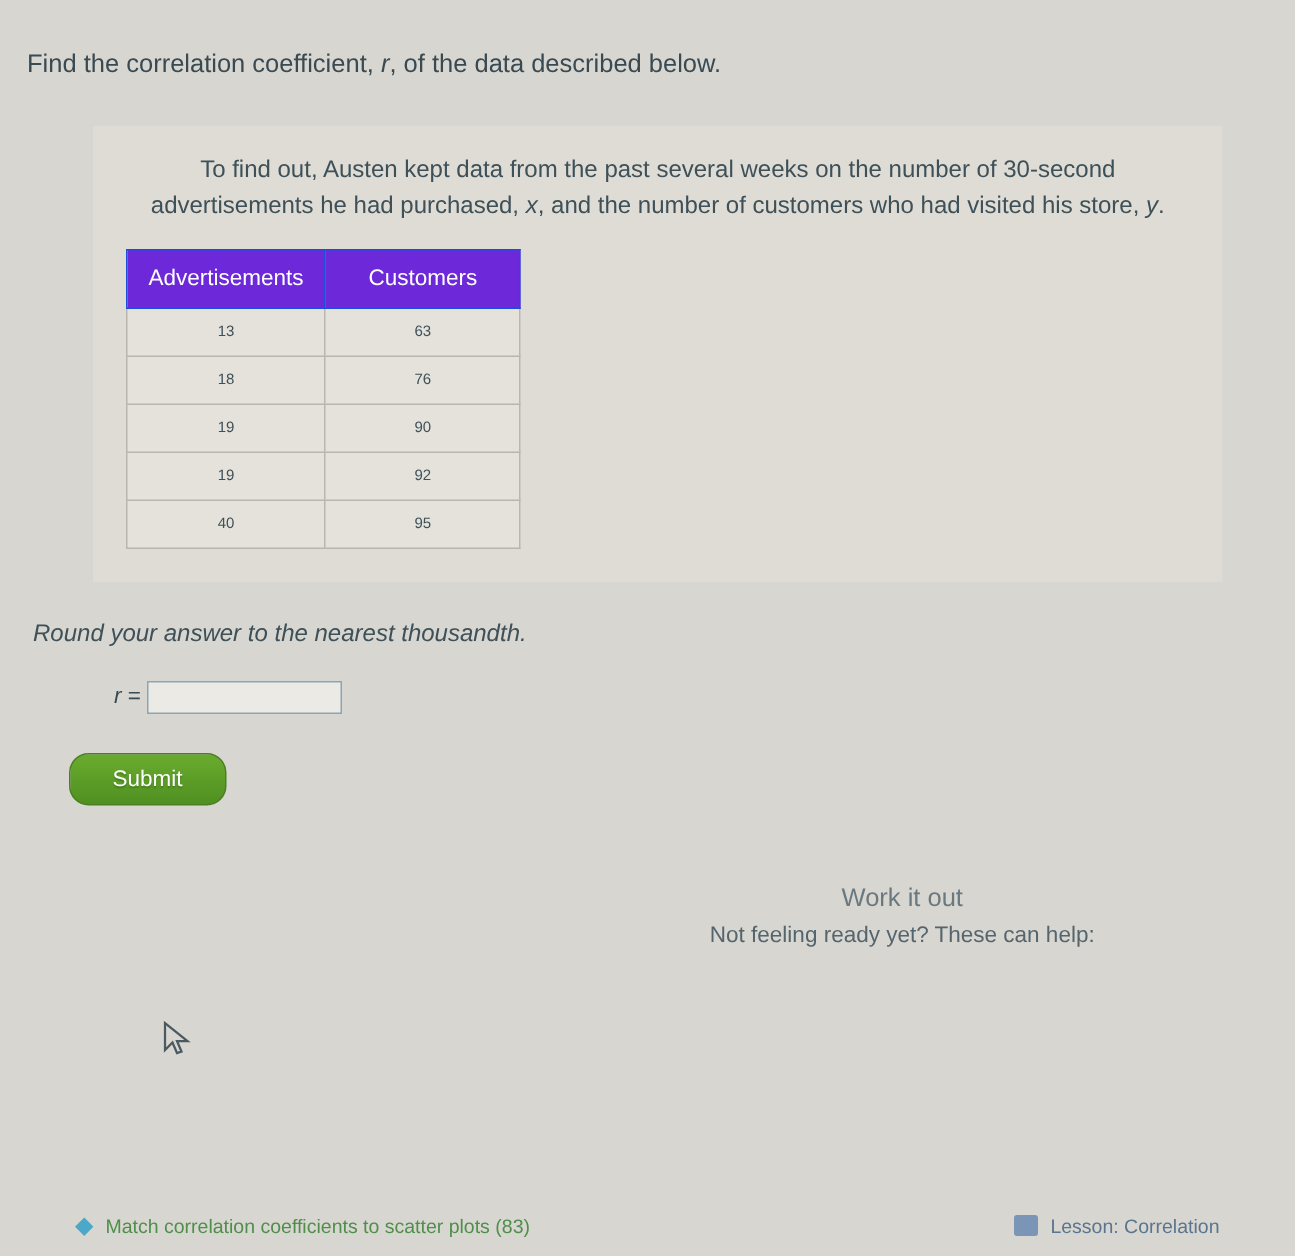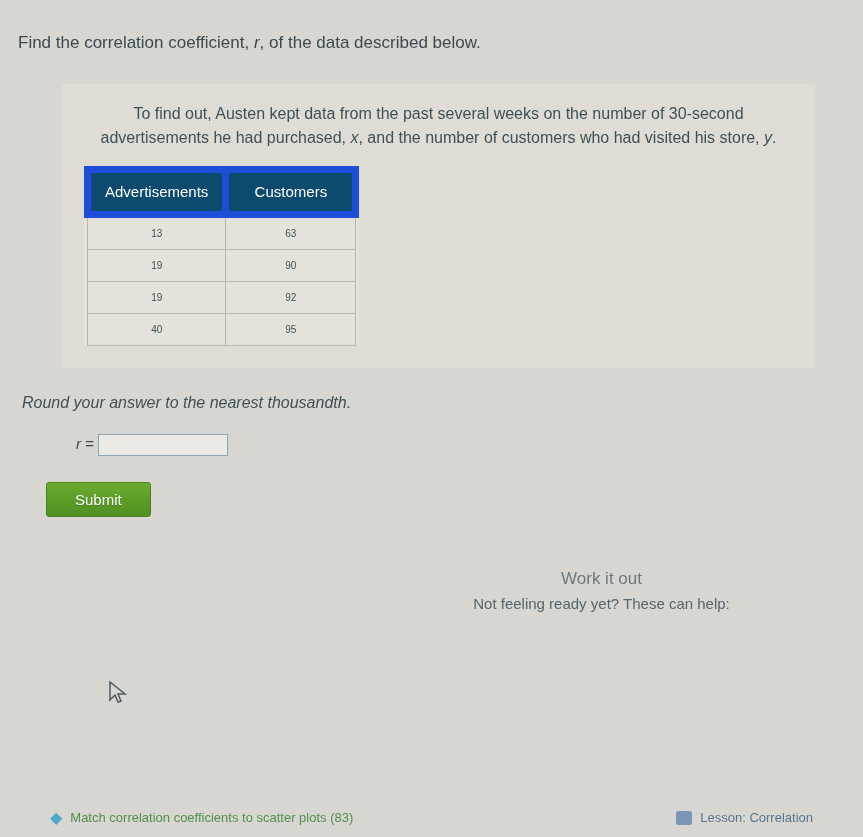--- a/index.html
+++ b/index.html
@@ -29,25 +29,25 @@
     color: #3e5058;
   }
   .problem-box p { margin-bottom: 16px; }
   .problem-box p:last-of-type { margin-bottom: 16px; text-align: center; }
   table.data {
     border-collapse: collapse;
     margin-top: 6px;
     background: #e4e2db;
   }
   table.data th {
-    background: #0c4a6e;
+    background: #6d28d9;
     color: #fff;
     font-weight: normal;
     padding: 8px 14px;
-    border: 7px solid #1d4ed8;
+    border: 1px solid #1d4ed8;
     font-size: 15px;
   }
   table.data td {
     border: 1px solid #b8b6ae;
     text-align: center;
     padding: 8px 14px;
     font-size: 10px;
     color: #3e5058;
     min-width: 130px;
   }
@@ -72,21 +72,21 @@
     font-size: 14px;
     vertical-align: middle;
   }
   .submit-btn {
     display: inline-block;
     background: linear-gradient(#6aab2e, #4f9022);
     color: #fff;
     border: 1px solid #4a7f22;
     padding: 8px 28px;
     font-size: 15px;
-    border-radius: 3px;
+    border-radius: 13px;
     margin-left: 28px;
     cursor: pointer;
     text-shadow: 0 1px 1px rgba(0,0,0,0.2);
   }
   .cursor-icon {
     position: absolute;
     left: 108px;
     top: 680px;
   }
   .workout {
@@ -136,20 +136,24 @@
         <th>Advertisements</th>
         <th>Customers</th>
       </tr>
     </thead>
     <tbody>
       <tr>
           <td>13</td>
           <td>63</td>
         </tr>
       <tr>
+          <td>18</td>
+          <td>76</td>
+        </tr>
+      <tr>
           <td>19</td>
           <td>90</td>
         </tr>
       <tr>
           <td>19</td>
           <td>92</td>
         </tr>
       <tr>
           <td>40</td>
           <td>95</td>

